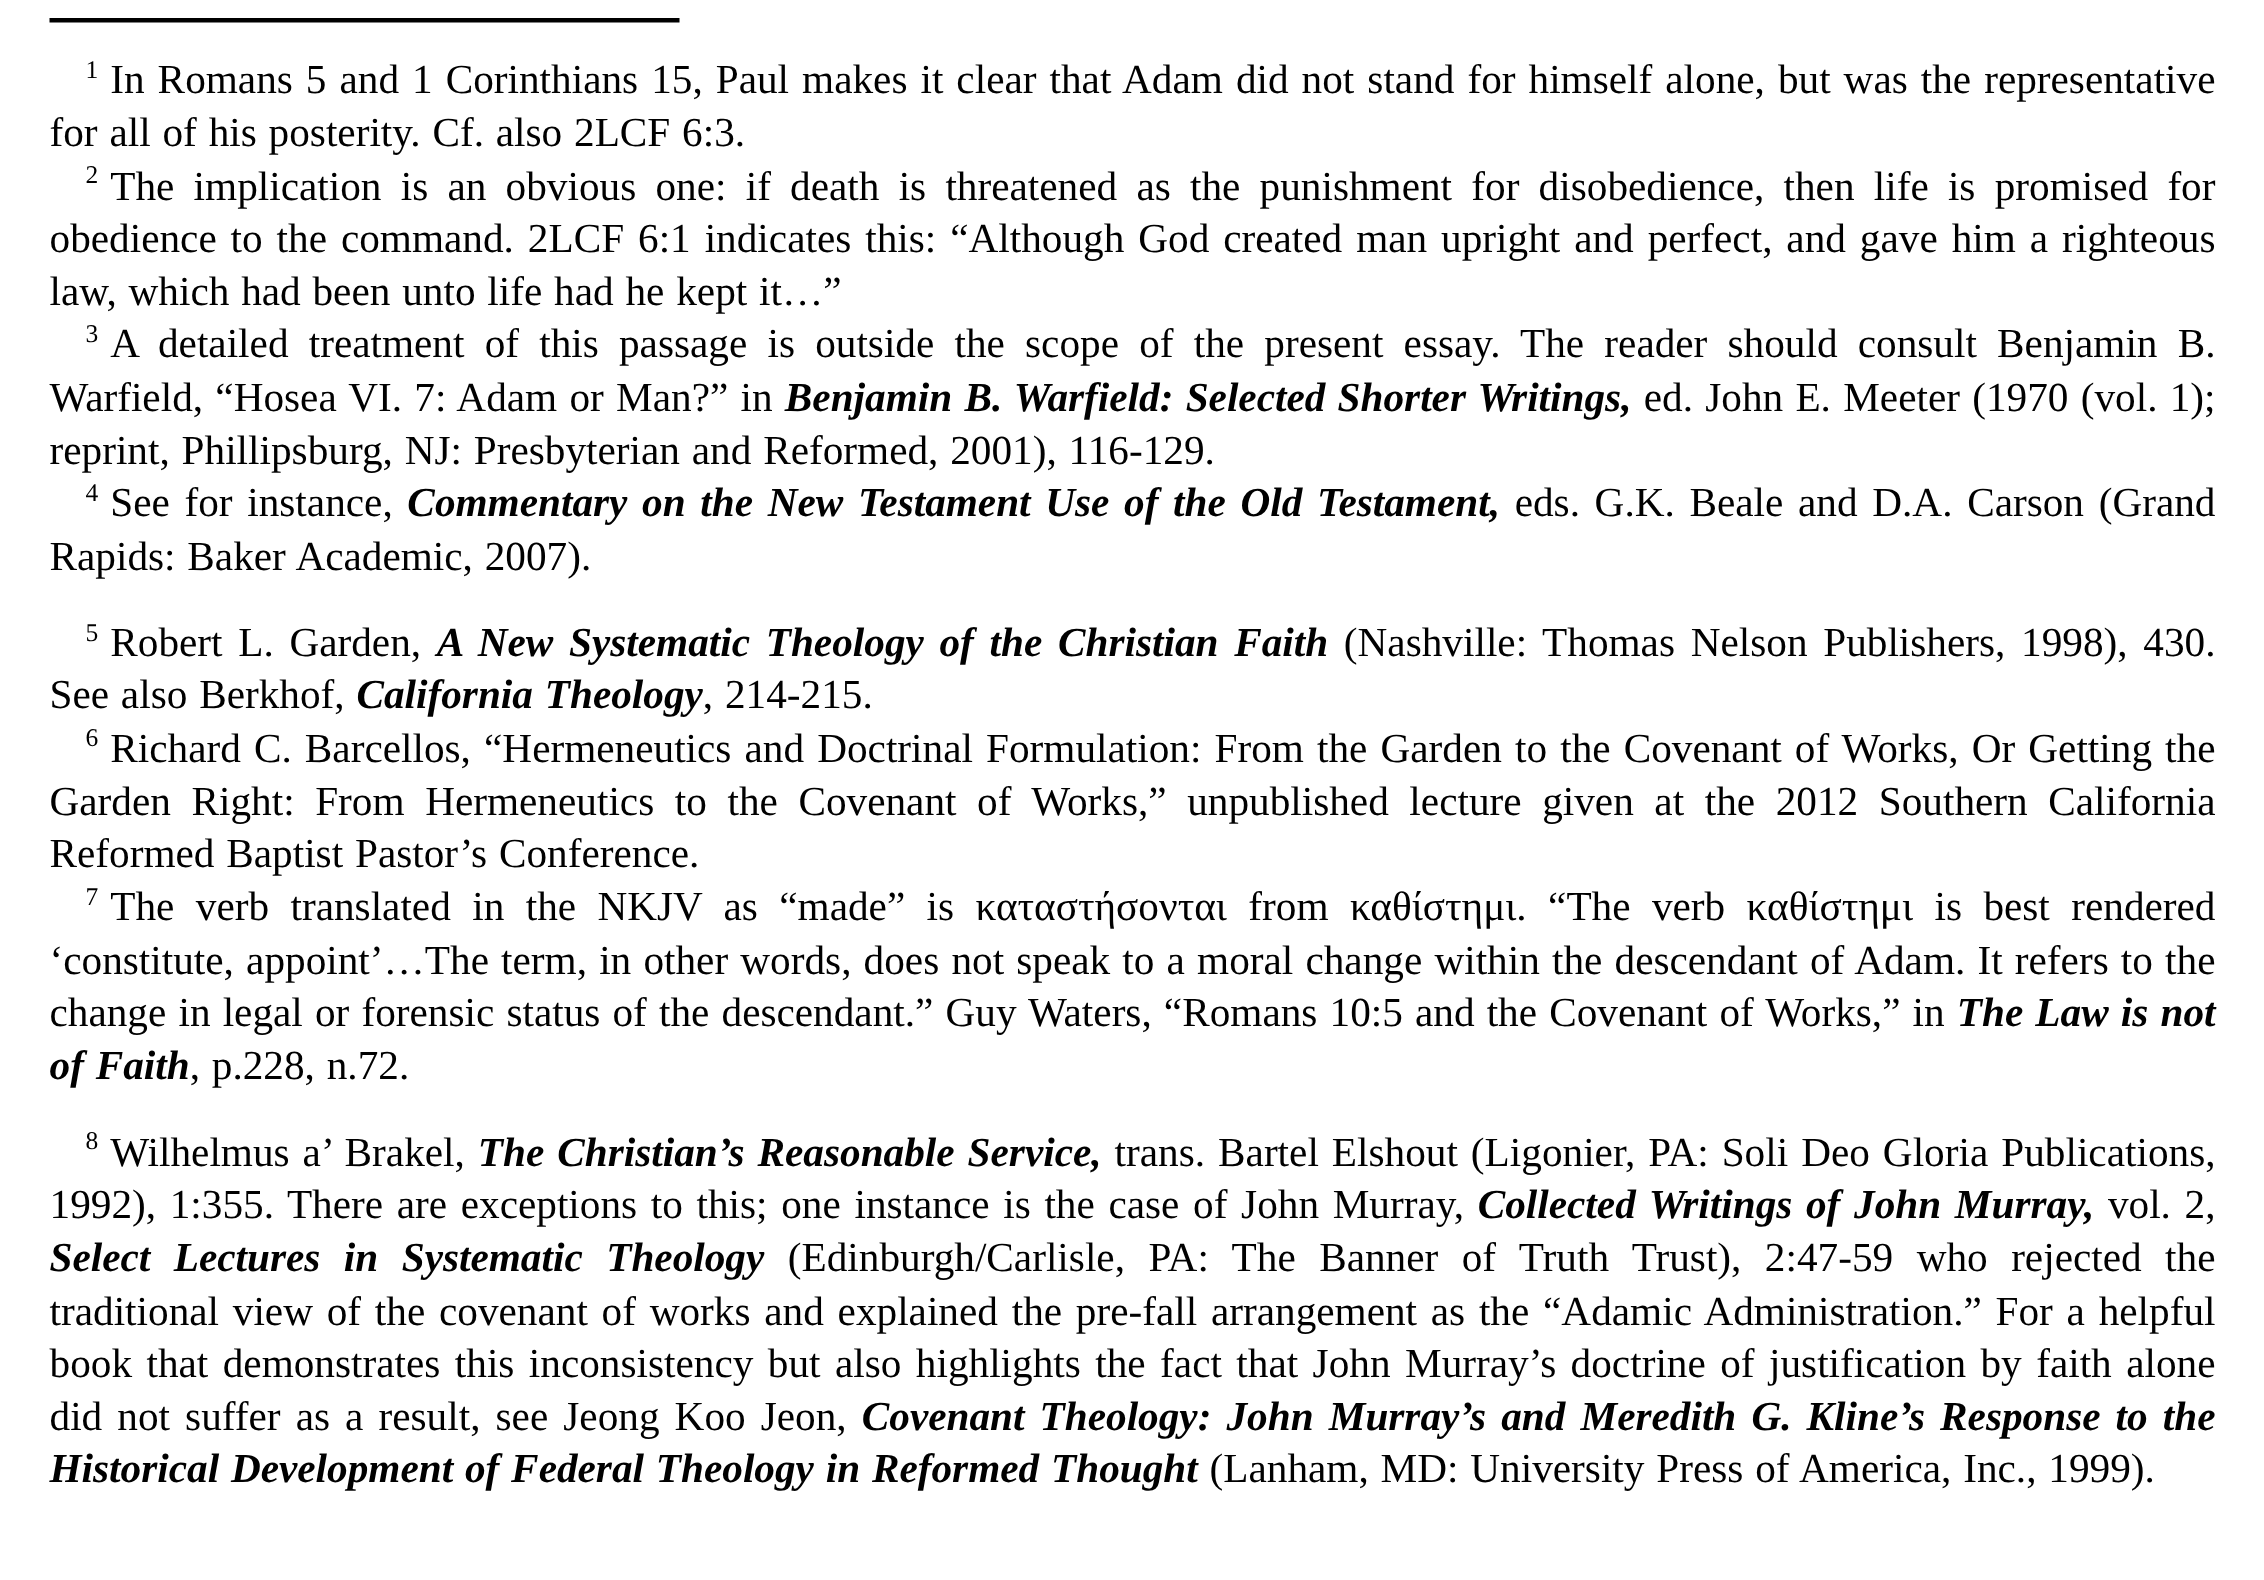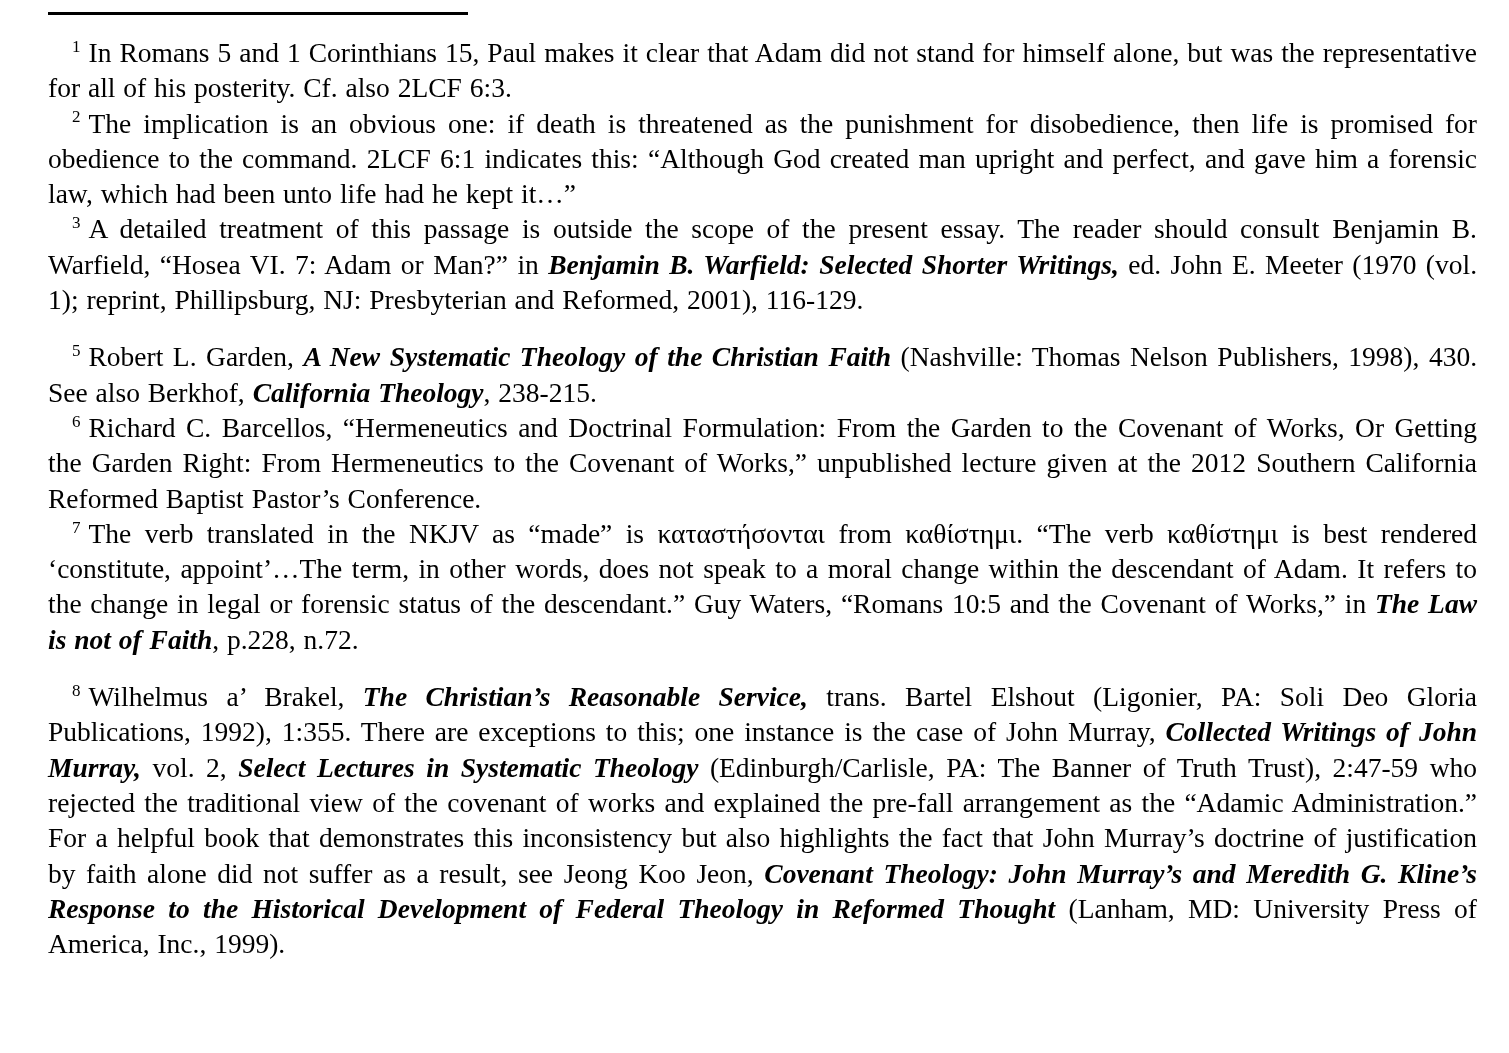--- a/index.html
+++ b/index.html
@@ -9,21 +9,21 @@
   }
   body {
     width: 1509px;
     height: 1053px;
     overflow: hidden;
   }
   .page {
     box-sizing: border-box;
     width: 1509px;
     height: 1053px;
-    padding: 12px 32px 0 48px;
+    padding: 12px 32px 0 33px;
     font-family: "Liberation Serif", "DejaVu Serif", serif;
     color: #000000;
     background: #ffffff;
   }
   .fn-rule {
     width: 420px;
     height: 3px;
     background: #000000;
     margin: 0 0 20px 0;
   }
@@ -55,20 +55,21 @@
     font-weight: bold;
   }
 </style>
 </head>
 <body>
 
 <div class="page">
   <div class="fn-rule"></div>
   <div class="fn-list" id="fn-list">
       <p class="footnote"><sup class="fn-num">1</sup><span class="seg">In Romans 5 and 1 Corinthians 15, Paul makes it clear that Adam did not stand for himself alone, but was the representative for all of his posterity. Cf. also 2LCF 6:3.</span></p>
-      <p class="footnote"><sup class="fn-num">2</sup><span class="seg">The implication is an obvious one: if death is threatened as the punishment for disobedience, then life is promised for obedience to the command. 2LCF 6:1 indicates this: “Although God created man upright and perfect, and gave him a forensic law, which had been unto life had he kept it…”</span></p>
+      <p class="footnote"><sup class="fn-num">2</sup><span class="seg">The implication is an obvious one: if death is threatened as the punishment for disobedience, then life is promised for obedience to the command. 2LCF 6:1 indicates this: “Although God created man upright and perfect, and gave him a righteous law, which had been unto life had he kept it…”</span></p>
       <p class="footnote"><sup class="fn-num">3</sup><span class="seg">A detailed treatment of this passage is outside the scope of the present essay. The reader should consult Benjamin B. Warfield, “Hosea VI. 7: Adam or Man?” in </span><em class="seg">Benjamin B. Warfield: Selected Shorter Writings,</em><span class="seg"> ed. John E. Meeter (1970 (vol. 1); reprint, Phillipsburg, NJ: Presbyterian and Reformed, 2001), 116-129.</span></p>
-      <p class="footnote spaced"><sup class="fn-num">5</sup><span class="seg">Robert L. Garden, </span><em class="seg">A New Systematic Theology of the Christian Faith</em><span class="seg"> (Nashville: Thomas Nelson Publishers, 1998), 430. See also Berkhof, </span><em class="seg">California Theology</em><span class="seg">, 238-215.</span></p>
+      <p class="footnote"><sup class="fn-num">4</sup><span class="seg">See for instance, </span><em class="seg">Commentary on the New Testament Use of the Old Testament,</em><span class="seg"> eds. G.K. Beale and D.A. Carson (Grand Rapids: Baker Academic, 2007).</span></p>
+      <p class="footnote spaced"><sup class="fn-num">5</sup><span class="seg">Robert L. Garden, </span><em class="seg">A New Systematic Theology of the Christian Faith</em><span class="seg"> (Nashville: Thomas Nelson Publishers, 1998), 430. See also Berkhof, </span><em class="seg">California Theology</em><span class="seg">, 214-215.</span></p>
       <p class="footnote"><sup class="fn-num">6</sup><span class="seg">Richard C. Barcellos, “Hermeneutics and Doctrinal Formulation: From the Garden to the Covenant of Works, Or Getting the Garden Right: From Hermeneutics to the Covenant of Works,” unpublished lecture given at the 2012 Southern California Reformed Baptist Pastor’s Conference.</span></p>
       <p class="footnote"><sup class="fn-num">7</sup><span class="seg">The verb translated in the NKJV as “made” is καταστήσονται from καθίστημι. “The verb καθίστημι is best rendered ‘constitute, appoint’…The term, in other words, does not speak to a moral change within the descendant of Adam. It refers to the change in legal or forensic status of the descendant.” Guy Waters, “Romans 10:5 and the Covenant of Works,” in </span><em class="seg">The Law is not of Faith</em><span class="seg">, p.228, n.72.</span></p>
       <p class="footnote spaced"><sup class="fn-num">8</sup><span class="seg">Wilhelmus a’ Brakel, </span><em class="seg">The Christian’s Reasonable Service,</em><span class="seg"> trans. Bartel Elshout (Ligonier, PA: Soli Deo Gloria Publications, 1992), 1:355. There are exceptions to this; one instance is the case of John Murray, </span><em class="seg">Collected Writings of John Murray,</em><span class="seg"> vol. 2, </span><em class="seg">Select Lectures in Systematic Theology</em><span class="seg"> (Edinburgh/Carlisle, PA: The Banner of Truth Trust), 2:47-59 who rejected the traditional view of the covenant of works and explained the pre-fall arrangement as the “Adamic Administration.” For a helpful book that demonstrates this inconsistency but also highlights the fact that John Murray’s doctrine of justification by faith alone did not suffer as a result, see Jeong Koo Jeon, </span><em class="seg">Covenant Theology: John Murray’s and Meredith G. Kline’s Response to the Historical Development of Federal Theology in Reformed Thought</em><span class="seg"> (Lanham, MD: University Press of America, Inc., 1999).</span></p>
     </div>
 </div>
 
 </body></html>

